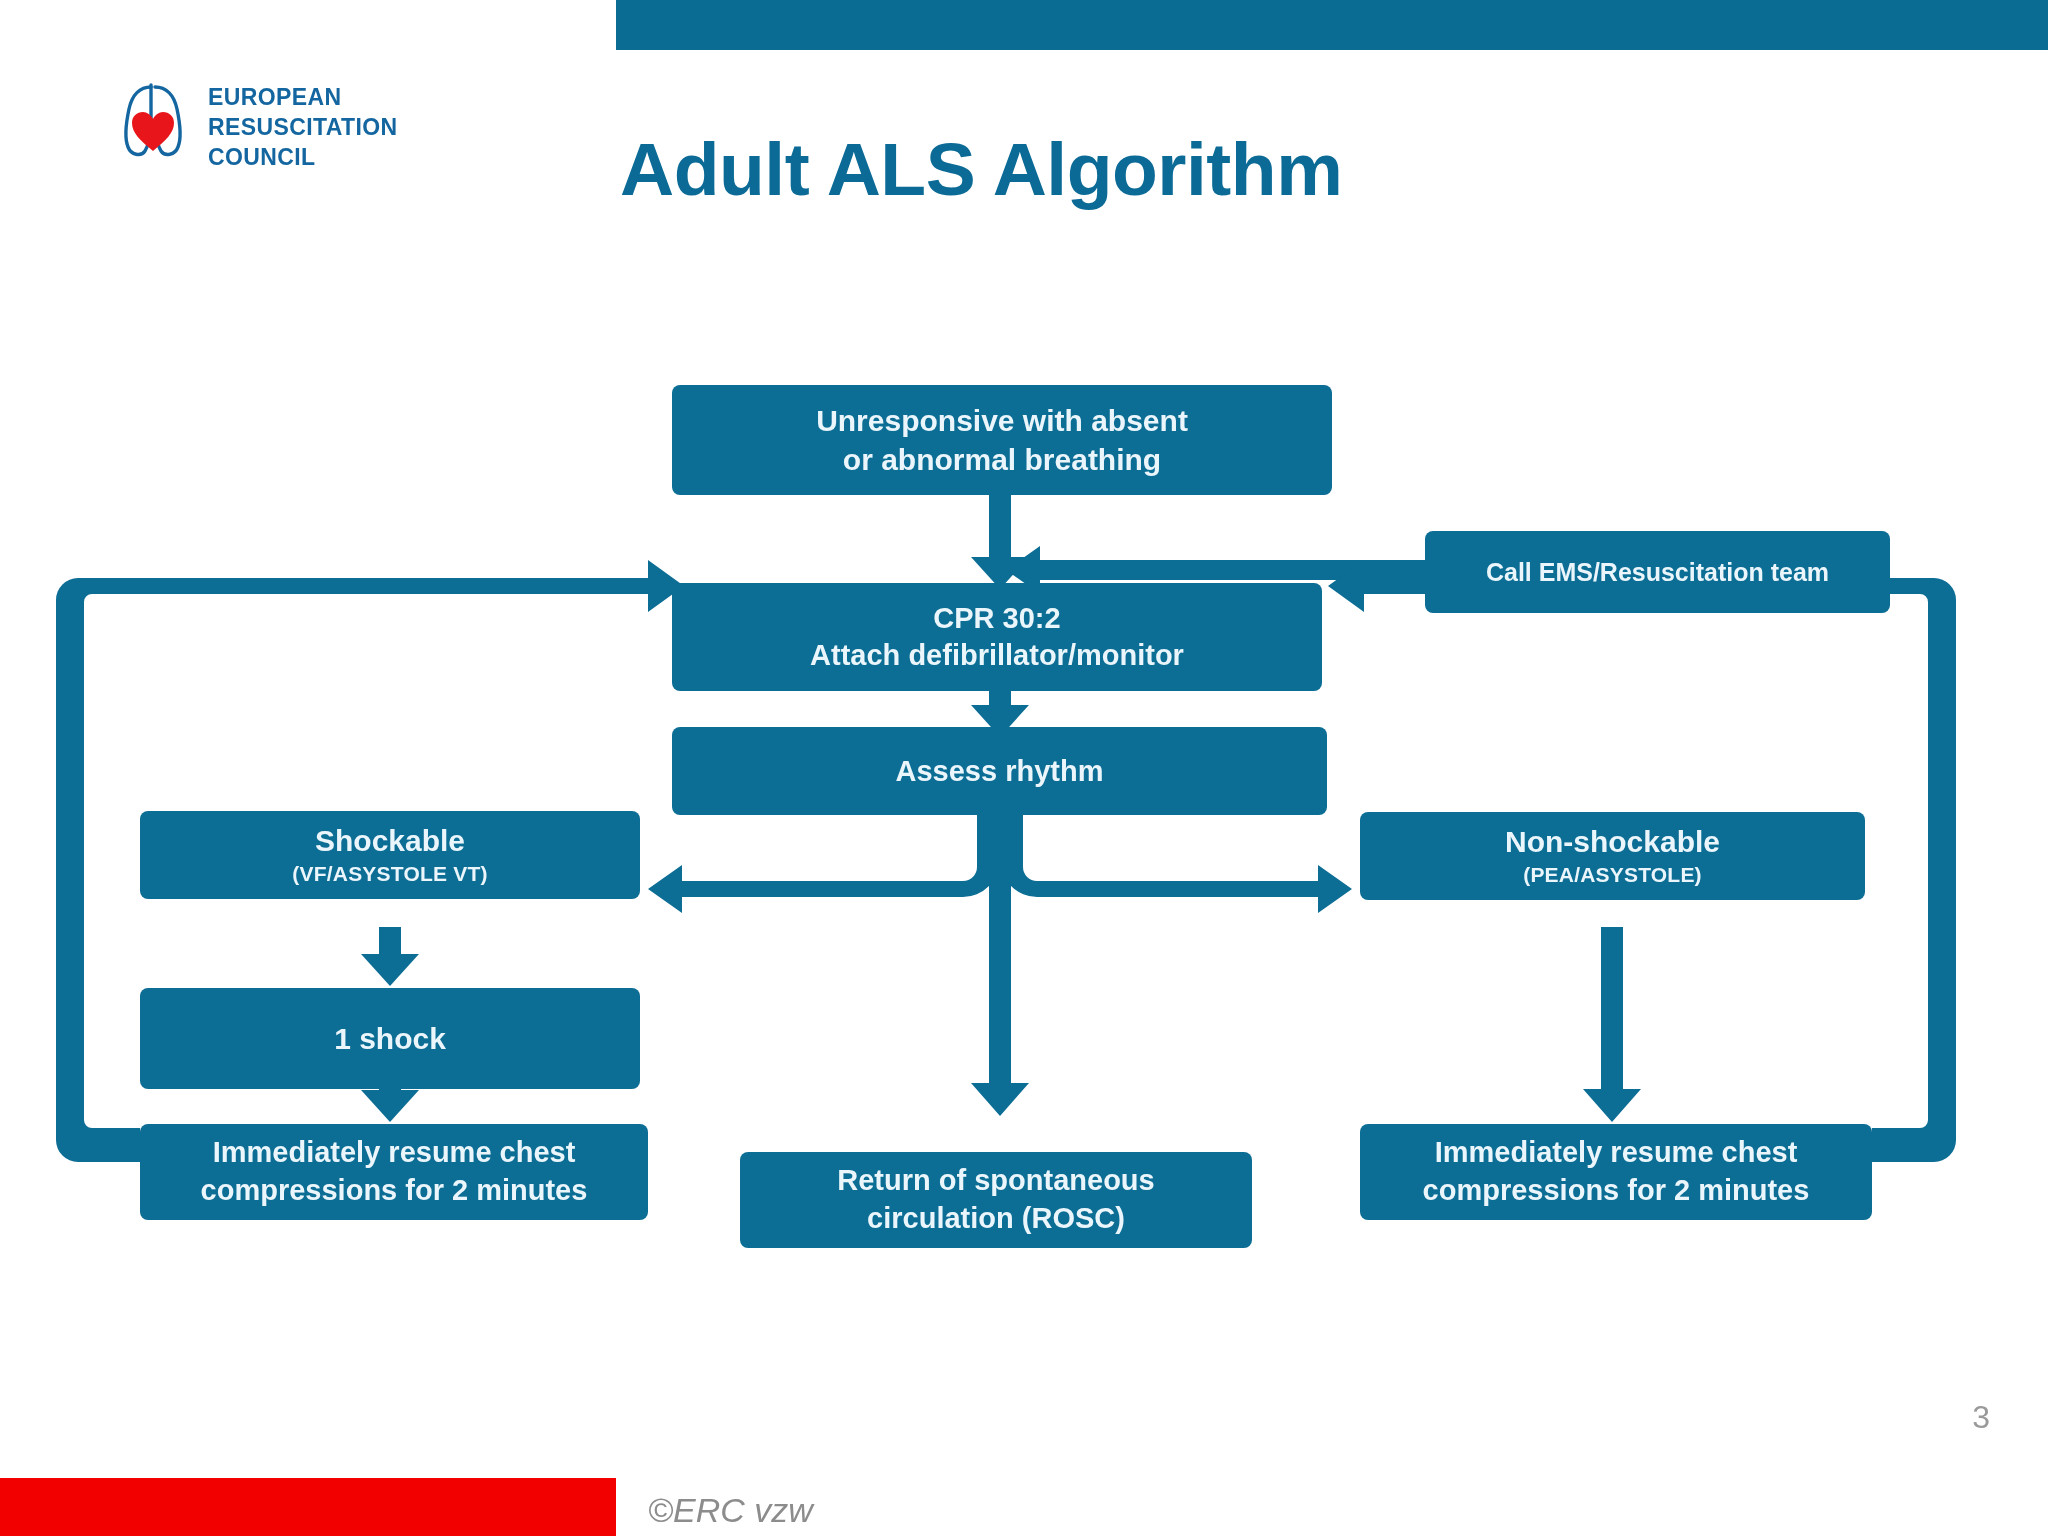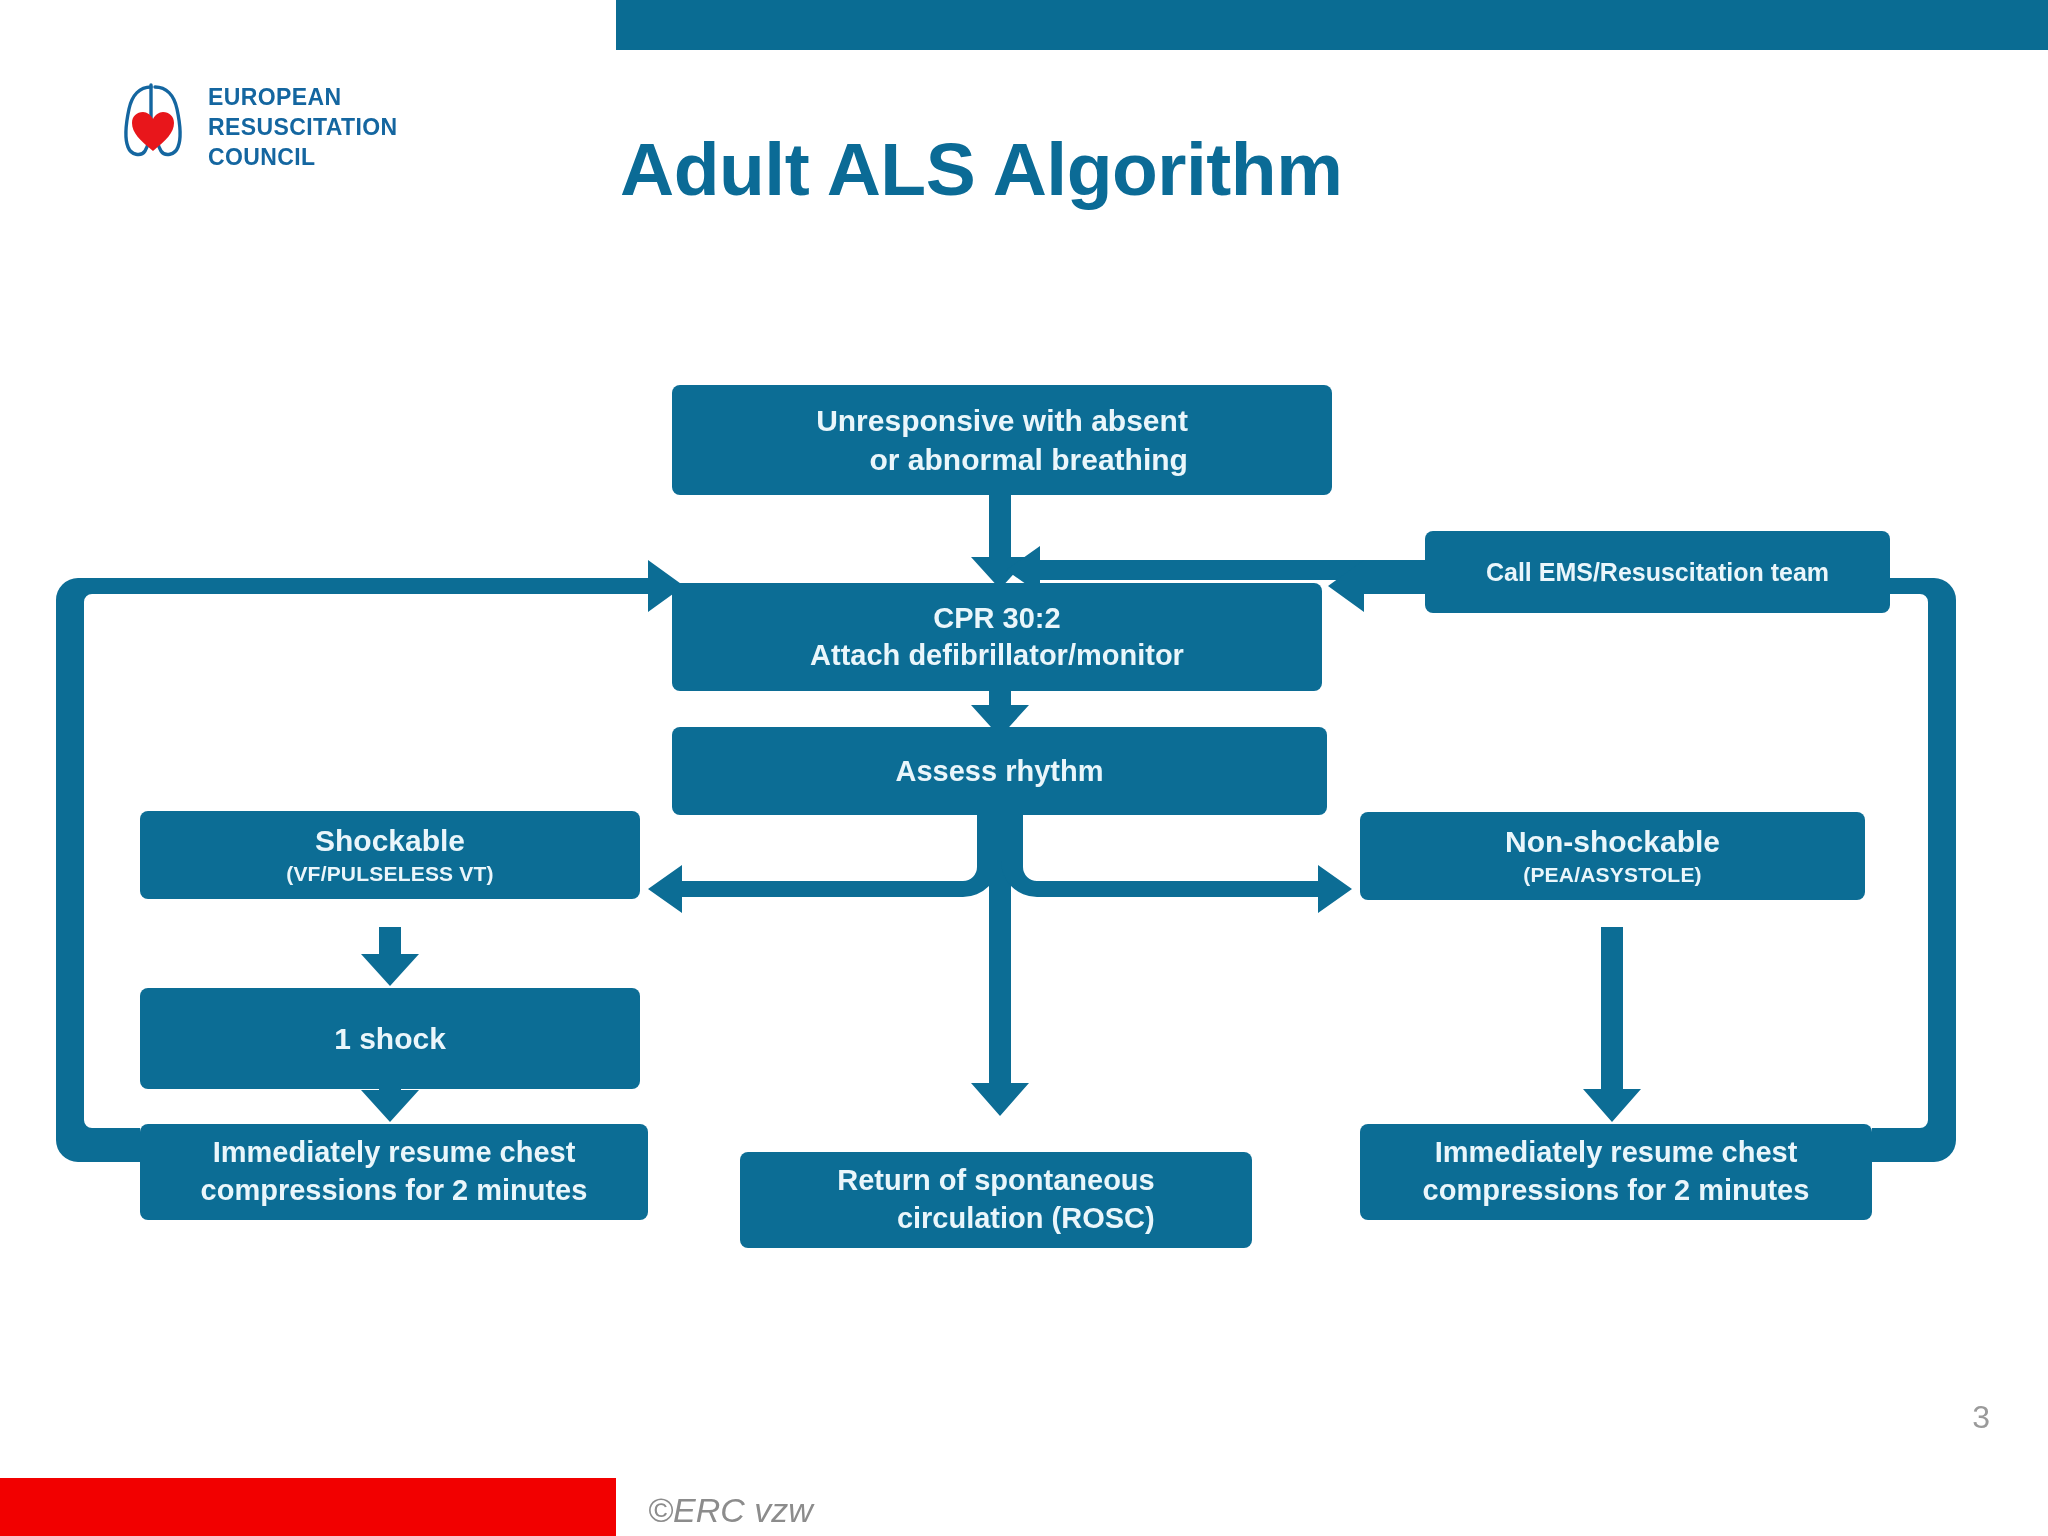--- a/index.html
+++ b/index.html
@@ -76,21 +76,21 @@
     border-radius: 8px;
     color: #eaf6fb;
     display: flex;
     align-items: center;
     justify-content: center;
     text-align: center;
     font-weight: bold;
     box-sizing: border-box;
   }
   .node .l1 { display: block; }
-  .node .l2 { display: block; text-align: right; }
+  .node .l2 { display: block; }
 
   
   #node-unresponsive { left: 672px;  top: 30px;  width: 660px; height: 110px; font-size: 30px; line-height: 1.30; }
   #node-call-ems     { left: 1425px; top: 176px; width: 465px; height: 82px;  font-size: 25px; }
   #node-cpr          { left: 672px;  top: 228px; width: 650px; height: 108px; font-size: 29px; line-height: 1.28; }
   #node-assess       { left: 672px;  top: 372px; width: 655px; height: 88px;  font-size: 29px; }
   #node-shockable    { left: 140px;  top: 456px; width: 500px; height: 88px;  flex-direction: column; }
   #node-nonshockable { left: 1360px; top: 457px; width: 505px; height: 88px;  flex-direction: column; }
   #node-shock        { left: 140px;  top: 633px; width: 500px; height: 101px;  font-size: 30px; }
   #node-resume-left  { left: 140px;  top: 769px; width: 508px; height: 96px;  font-size: 29px; line-height: 1.30; }
@@ -187,21 +187,21 @@
       <span class="l2">Attach defibrillator/monitor</span>
     </div>
   </div>
 
   <div class="node" id="node-assess">
     <span class="l1">Assess rhythm</span>
   </div>
 
   <div class="node" id="node-shockable">
     <span class="l1">Shockable</span>
-    <span class="l2">(VF/PULSELESS VT)</span>
+    <span class="l2">(VF/ASYSTOLE VT)</span>
   </div>
 
   <div class="node" id="node-nonshockable">
     <span class="l1">Non-shockable</span>
     <span class="l2">(PEA/ASYSTOLE)</span>
   </div>
 
   <div class="node" id="node-shock">
     <span class="l1">1 shock</span>
   </div>

